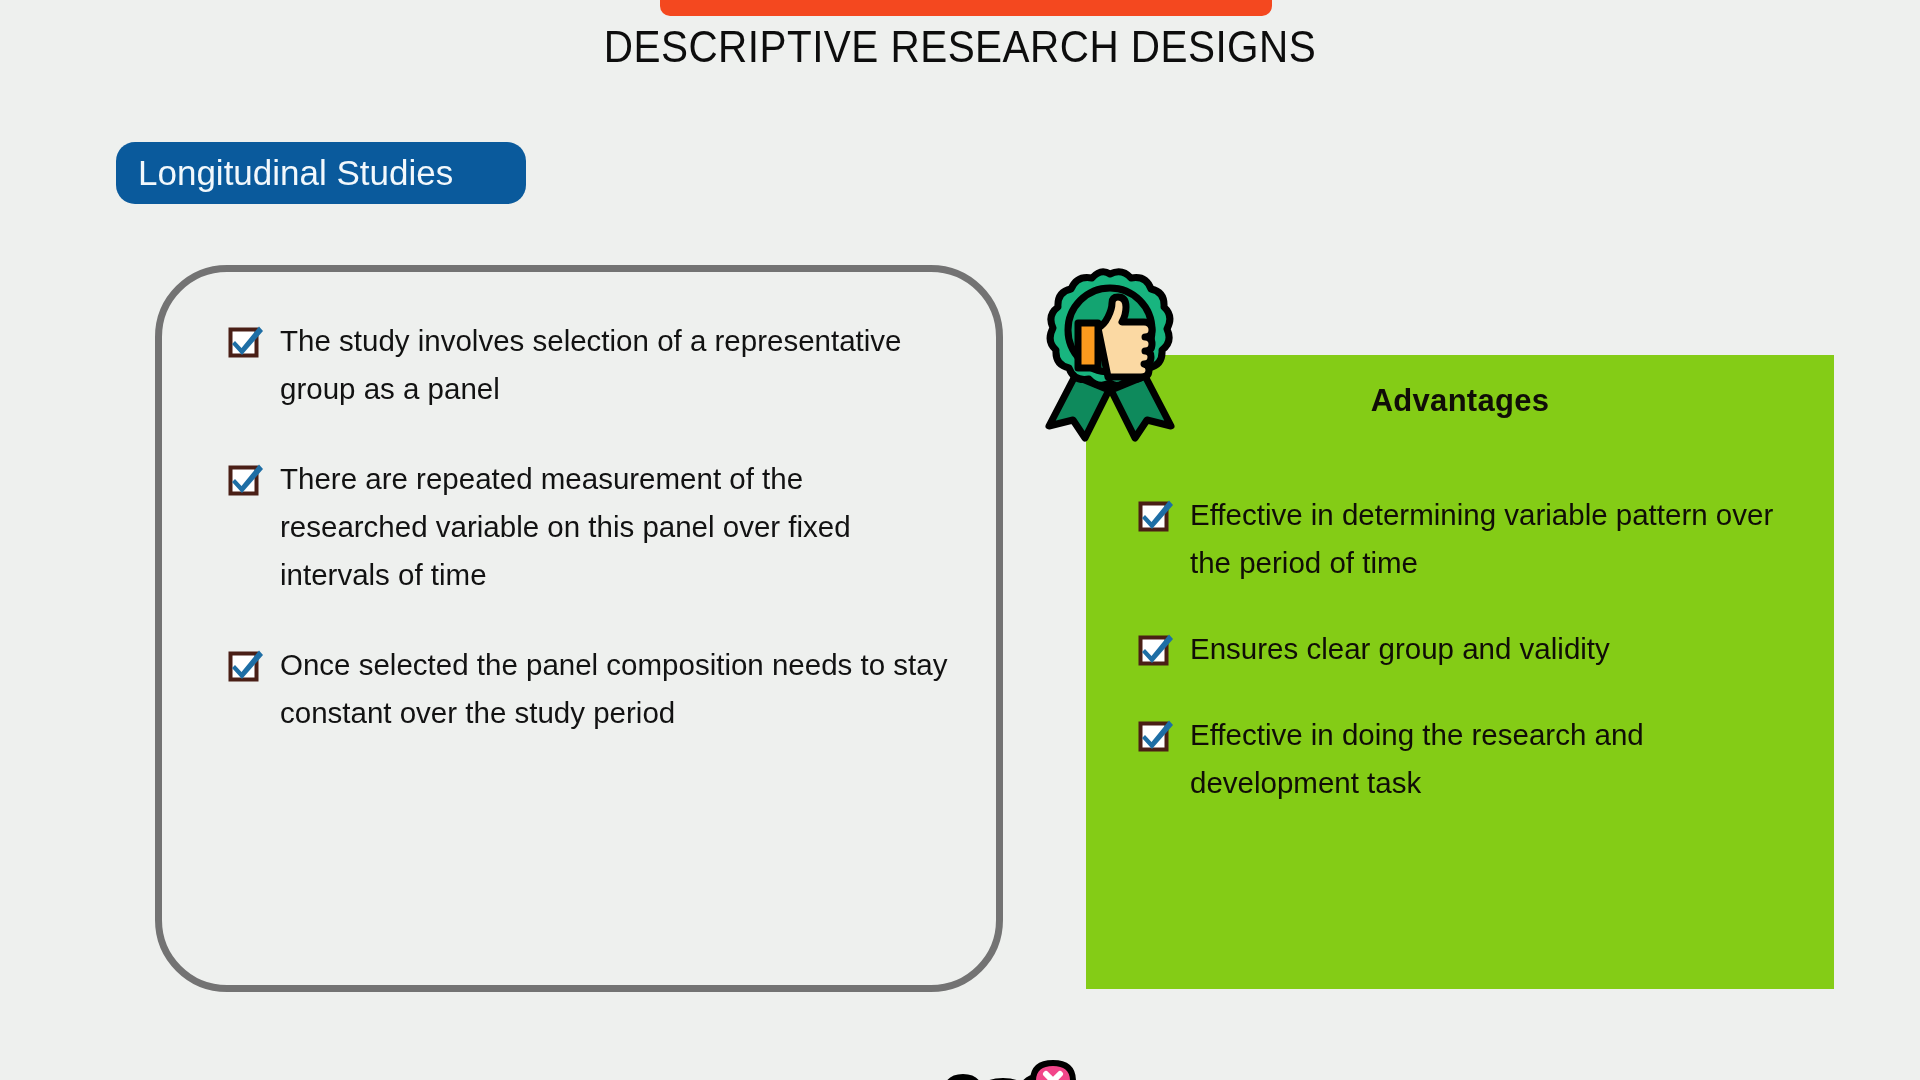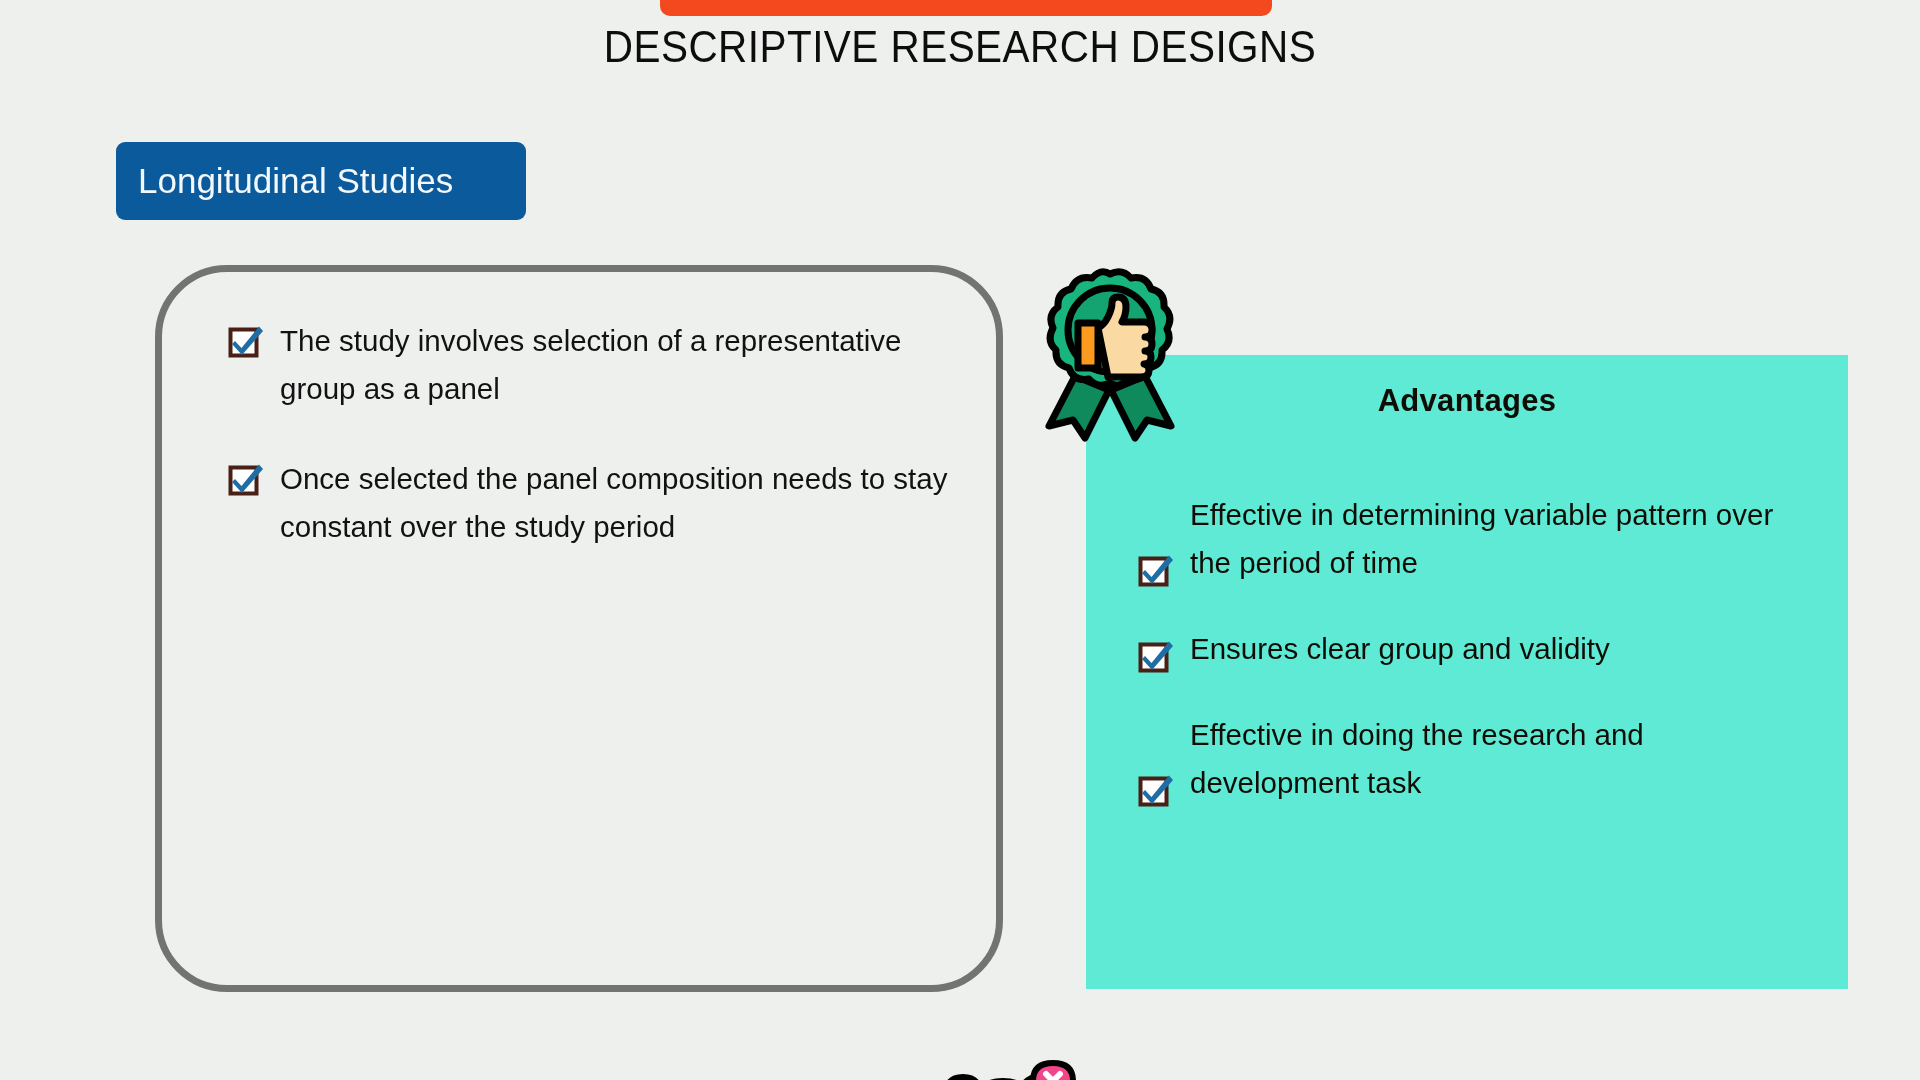--- a/index.html
+++ b/index.html
@@ -41,23 +41,23 @@
     transform: scaleX(0.92);
     transform-origin: center top;
   }
 
   
   .section-tag {
     position: absolute;
     left: 116px;
     top: 142px;
     width: 410px;
-    height: 78px;
+    height: 62px;
     background: #0a5a9c;
-    border-radius: 9px;
+    border-radius: 19px;
     display: flex;
     align-items: center;
     padding-left: 22px;
     box-sizing: border-box;
     color: #f2f8fc;
     font-size: 35px;
     font-weight: 400;
   }
 
   
@@ -104,41 +104,40 @@
   }
   .cb svg { display: block; overflow: visible; }
 
   
   .adv-panel {
     position: absolute;
     left: 1086px;
     top: 355px;
     width: 748px;
     height: 634px;
-    background: #5eead4;
-    padding-left: 14px;
+    background: #84cc16;
   }
   .adv-title {
     position: absolute;
     left: 0;
     top: 28px;
     width: 100%;
     text-align: center;
     font-size: 31px;
     font-weight: bold;
     color: #100d07;
     letter-spacing: 0.3px;
   }
   .adv-list {
     position: absolute;
     left: 52px;
     top: 136px;
     width: 660px;
   }
-  .adv-list .bullet { margin-bottom: 38px; align-items: flex-end; }
+  .adv-list .bullet { margin-bottom: 38px; }
   .adv-list .bullet-text {
     font-size: 29.5px;
     line-height: 48px;
     color: #100d07;
     max-width: 620px;
   }
 
   
   .ribbon {
     position: absolute;
@@ -175,20 +174,29 @@
     <div class="bullet">
       <span class="cb">
         <svg width="34" height="34" viewBox="0 0 34 34">
           <rect x="2.5" y="5.5" width="26" height="26" fill="#ffffff" stroke="#4a1f16" stroke-width="4"></rect>
           <path d="M7 17 L13.5 24 L31 2.5 L35 7 L14 31 L4 20 Z" fill="#1e6ea5"></path>
         </svg>
       </span>
       <span class="bullet-text">The study involves selection of a representative group as a panel</span>
     </div>
 
+    <div class="bullet">
+      <span class="cb">
+        <svg width="34" height="34" viewBox="0 0 34 34">
+          <rect x="2.5" y="5.5" width="26" height="26" fill="#ffffff" stroke="#4a1f16" stroke-width="4"></rect>
+          <path d="M7 17 L13.5 24 L31 2.5 L35 7 L14 31 L4 20 Z" fill="#1e6ea5"></path>
+        </svg>
+      </span>
+      <span class="bullet-text">There are repeated measurement of the researched variable on this panel over fixed intervals of time</span>
+    </div>
 
     <div class="bullet">
       <span class="cb">
         <svg width="34" height="34" viewBox="0 0 34 34">
           <rect x="2.5" y="5.5" width="26" height="26" fill="#ffffff" stroke="#4a1f16" stroke-width="4"></rect>
           <path d="M7 17 L13.5 24 L31 2.5 L35 7 L14 31 L4 20 Z" fill="#1e6ea5"></path>
         </svg>
       </span>
       <span class="bullet-text">Once selected the panel composition needs to stay constant over the study period</span>
     </div>

